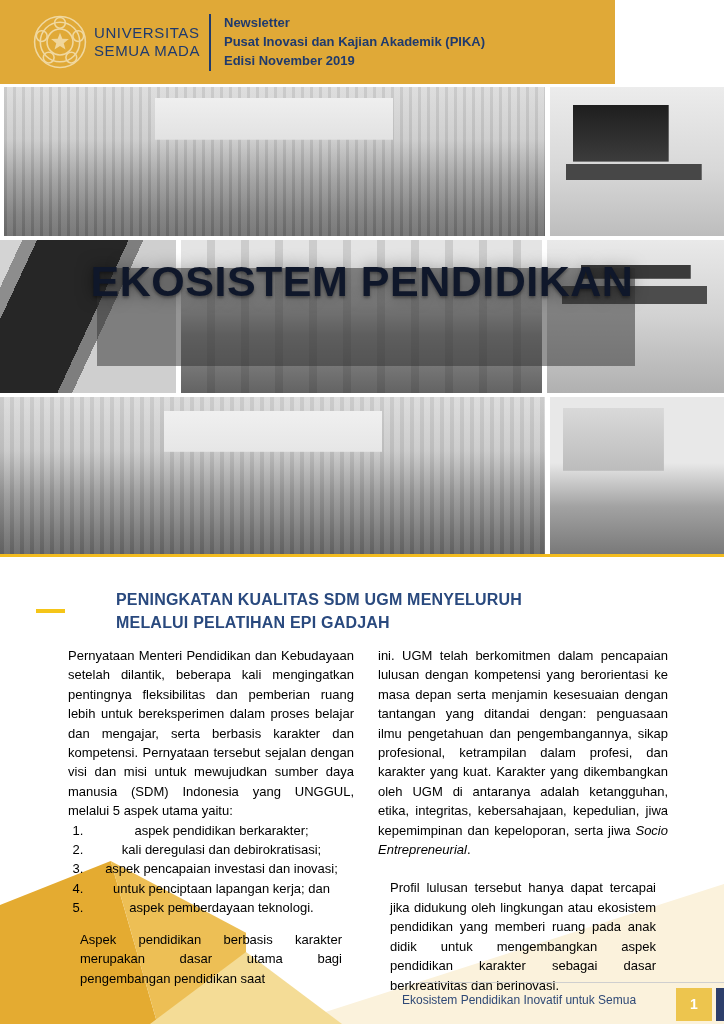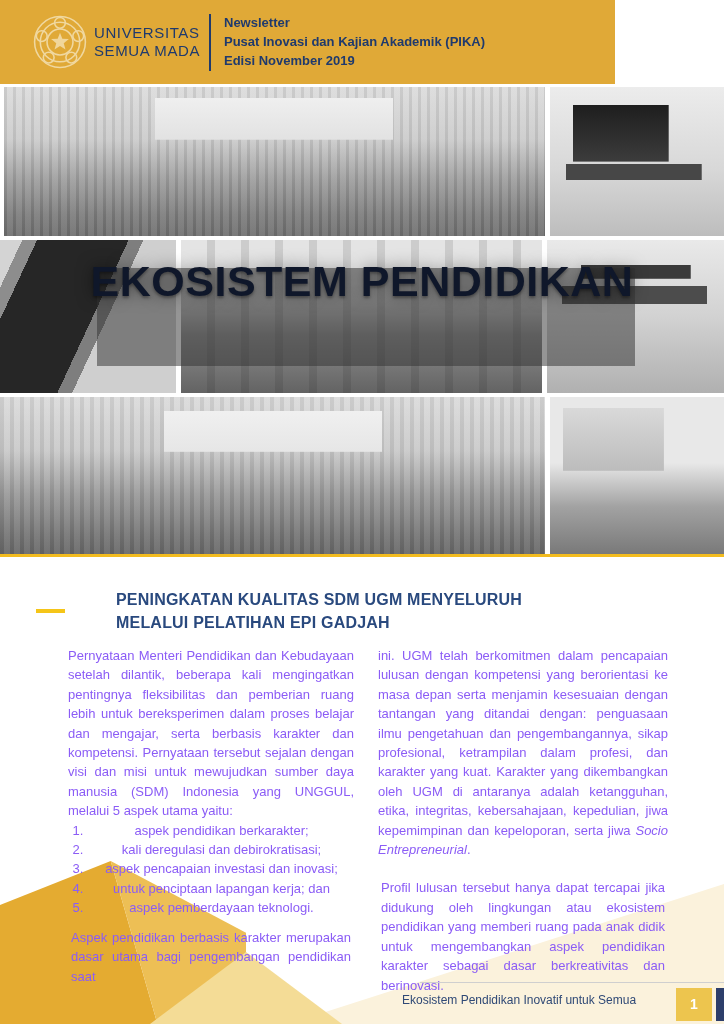--- a/index.html
+++ b/index.html
@@ -79,25 +79,25 @@
   .tri { position:absolute; z-index:1; }
   .tri-cream { left:288px; top:884px; width:436px; height:140px; background:#FBF2DC; clip-path:polygon(100% 0, 100% 100%, 0 100%); }
   .tri-gold-main { left:0; top:861px; width:246px; height:163px; background:#E4AB31; clip-path:polygon(45% 0, 0 27%, 0 100%, 64% 100%); }
   .tri-gold-face { left:0; top:861px; width:246px; height:163px; background:#EDBF55; clip-path:polygon(45% 0, 100% 44%, 100% 93%, 64% 100%); }
   .tri-light { left:150px; top:952px; width:192px; height:72px; background:#F4DC96; clip-path:polygon(0 100%, 50% 0, 100% 100%); }
 
   
   .article { position:absolute; left:0; top:560px; width:724px; z-index:2; }
   .heading-dash { position:absolute; left:36px; top:49px; width:29px; height:4px; background:#F5C518; }
   .article-heading { position:absolute; left:75px; top:28px; color:#29497E; font-weight:700; font-size:16px; line-height:23px; letter-spacing:0.2px;margin-left:41px; }
-  .col { position:absolute; top:86px; color:#8b5cf6; font-size:13px; line-height:19.4px; text-align:justify; }
+  .col { position:absolute; top:86px; color:#000000; font-size:13px; line-height:19.4px; text-align:justify; }
   .col-left { left:68px; width:286px; }
   .col-right { left:378px; width:290px; }
   .col p.para { margin:0 0 19px 0; }
-  .col p.para-last { margin:3px; }
+  .col p.para-last { margin:12px; }
   .col ol { list-style:decimal; margin:0 0 10px 0; padding-left:19px; text-align:center; }
   .col ol li { padding-left:2px; }
   .col em { font-style:italic; }
 
   
   .footer-rule { position:absolute; left:420px; top:982px; width:304px; height:1px; background:#CFCFCF; z-index:2; }
   .footer-title { position:absolute; left:402px; top:993px; width:260px; text-align:left; color:#2F4976; font-size:12px; z-index:2; }
   .page-num-box { position:absolute; left:676px; top:988px; width:36px; height:33px; background:#EDC54E; color:#ffffff; font-weight:700; font-size:14px; text-align:center; line-height:33px; z-index:2; }
   .navy-cap { position:absolute; left:716px; top:988px; width:8px; height:33px; background:#2D3E6B; z-index:2; }
 </style>

